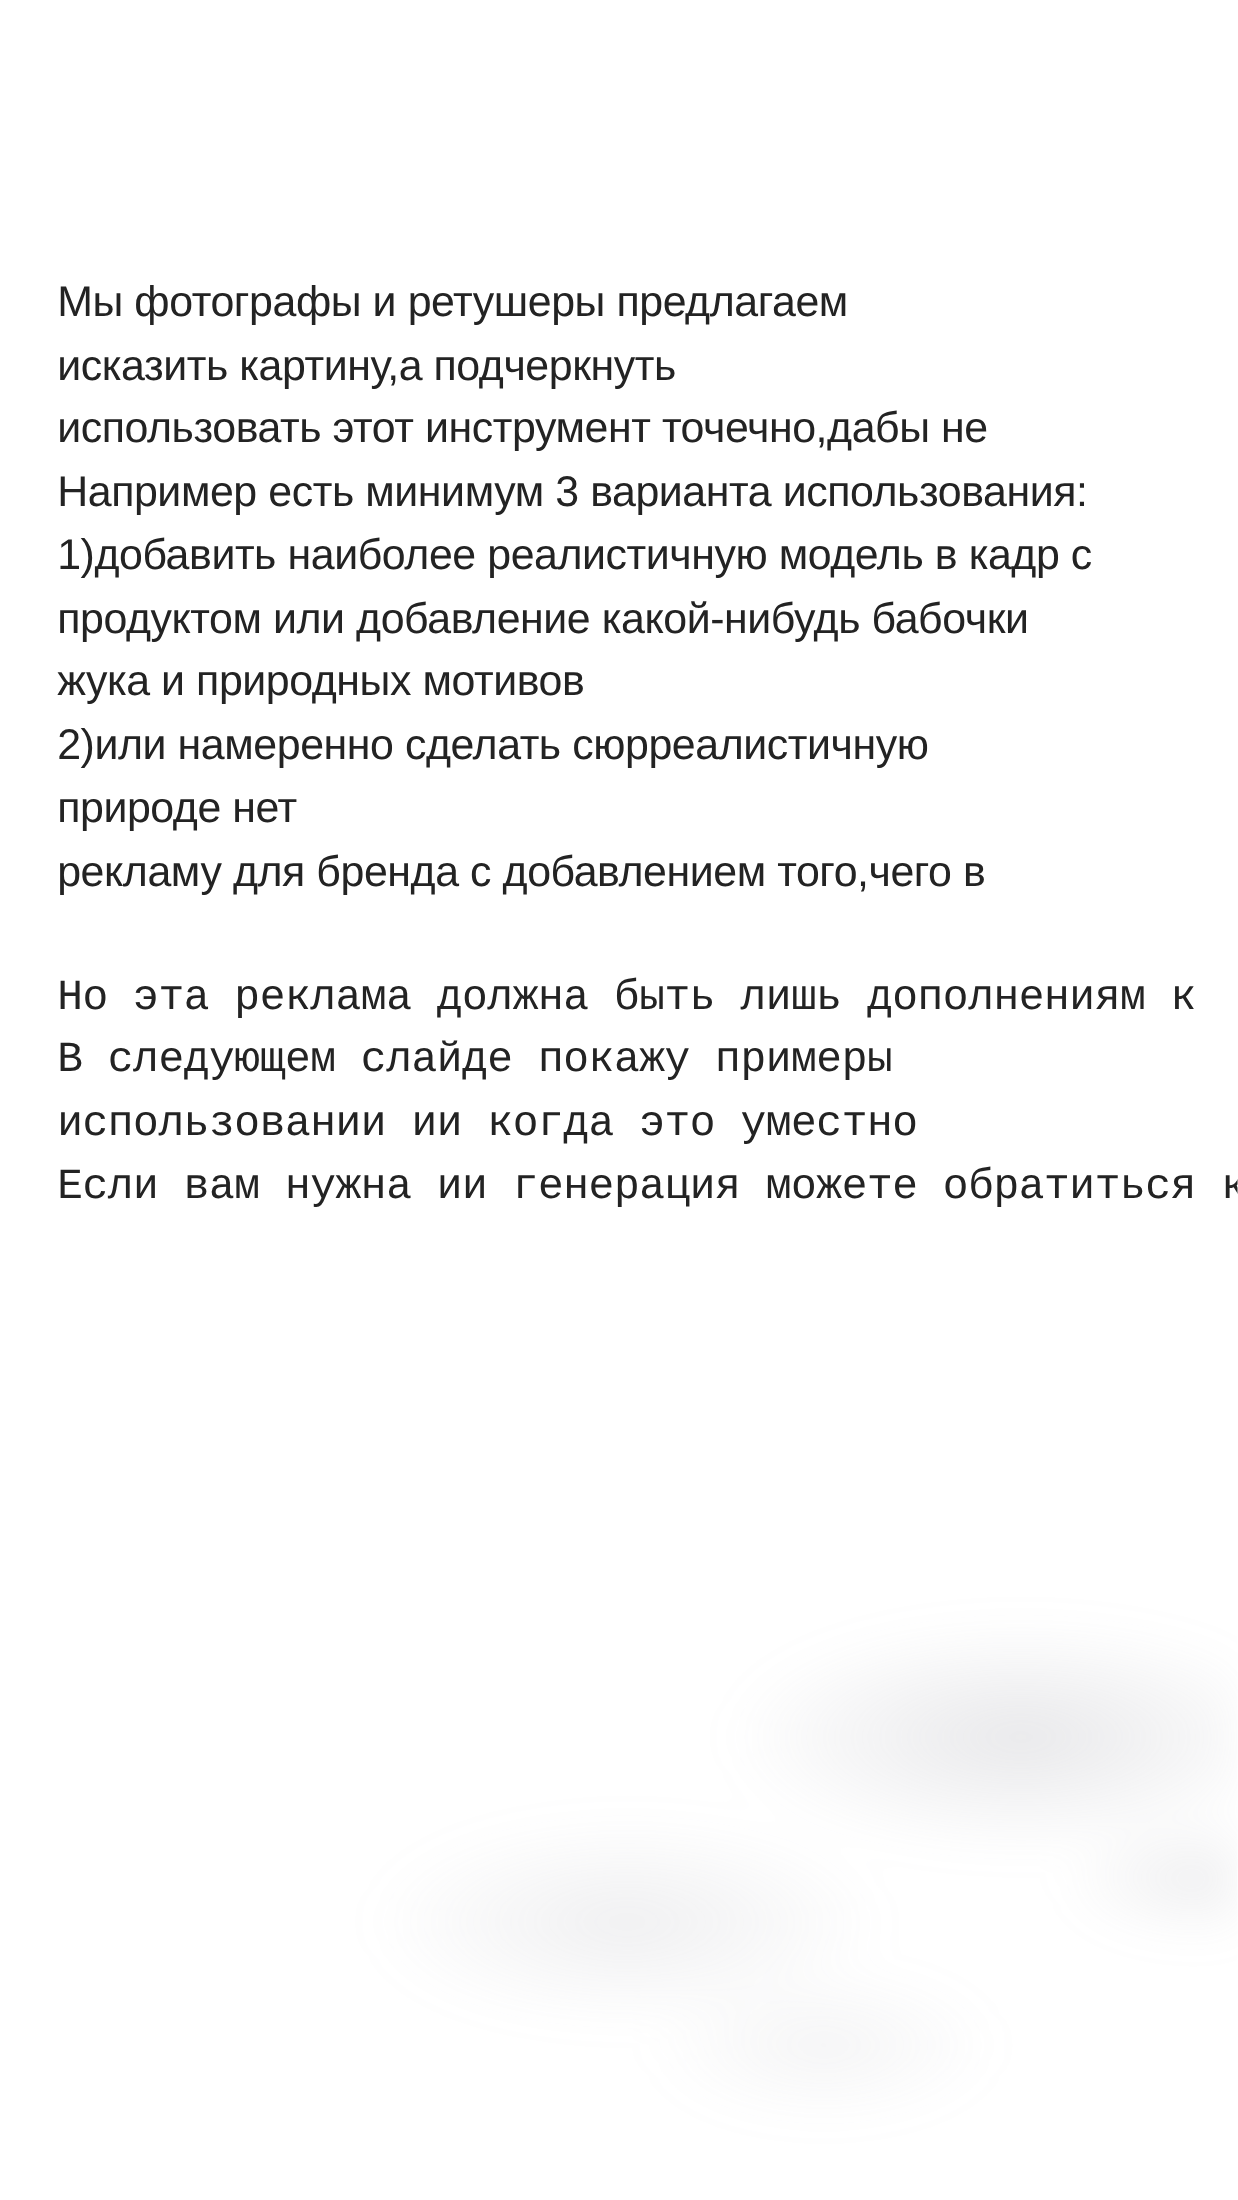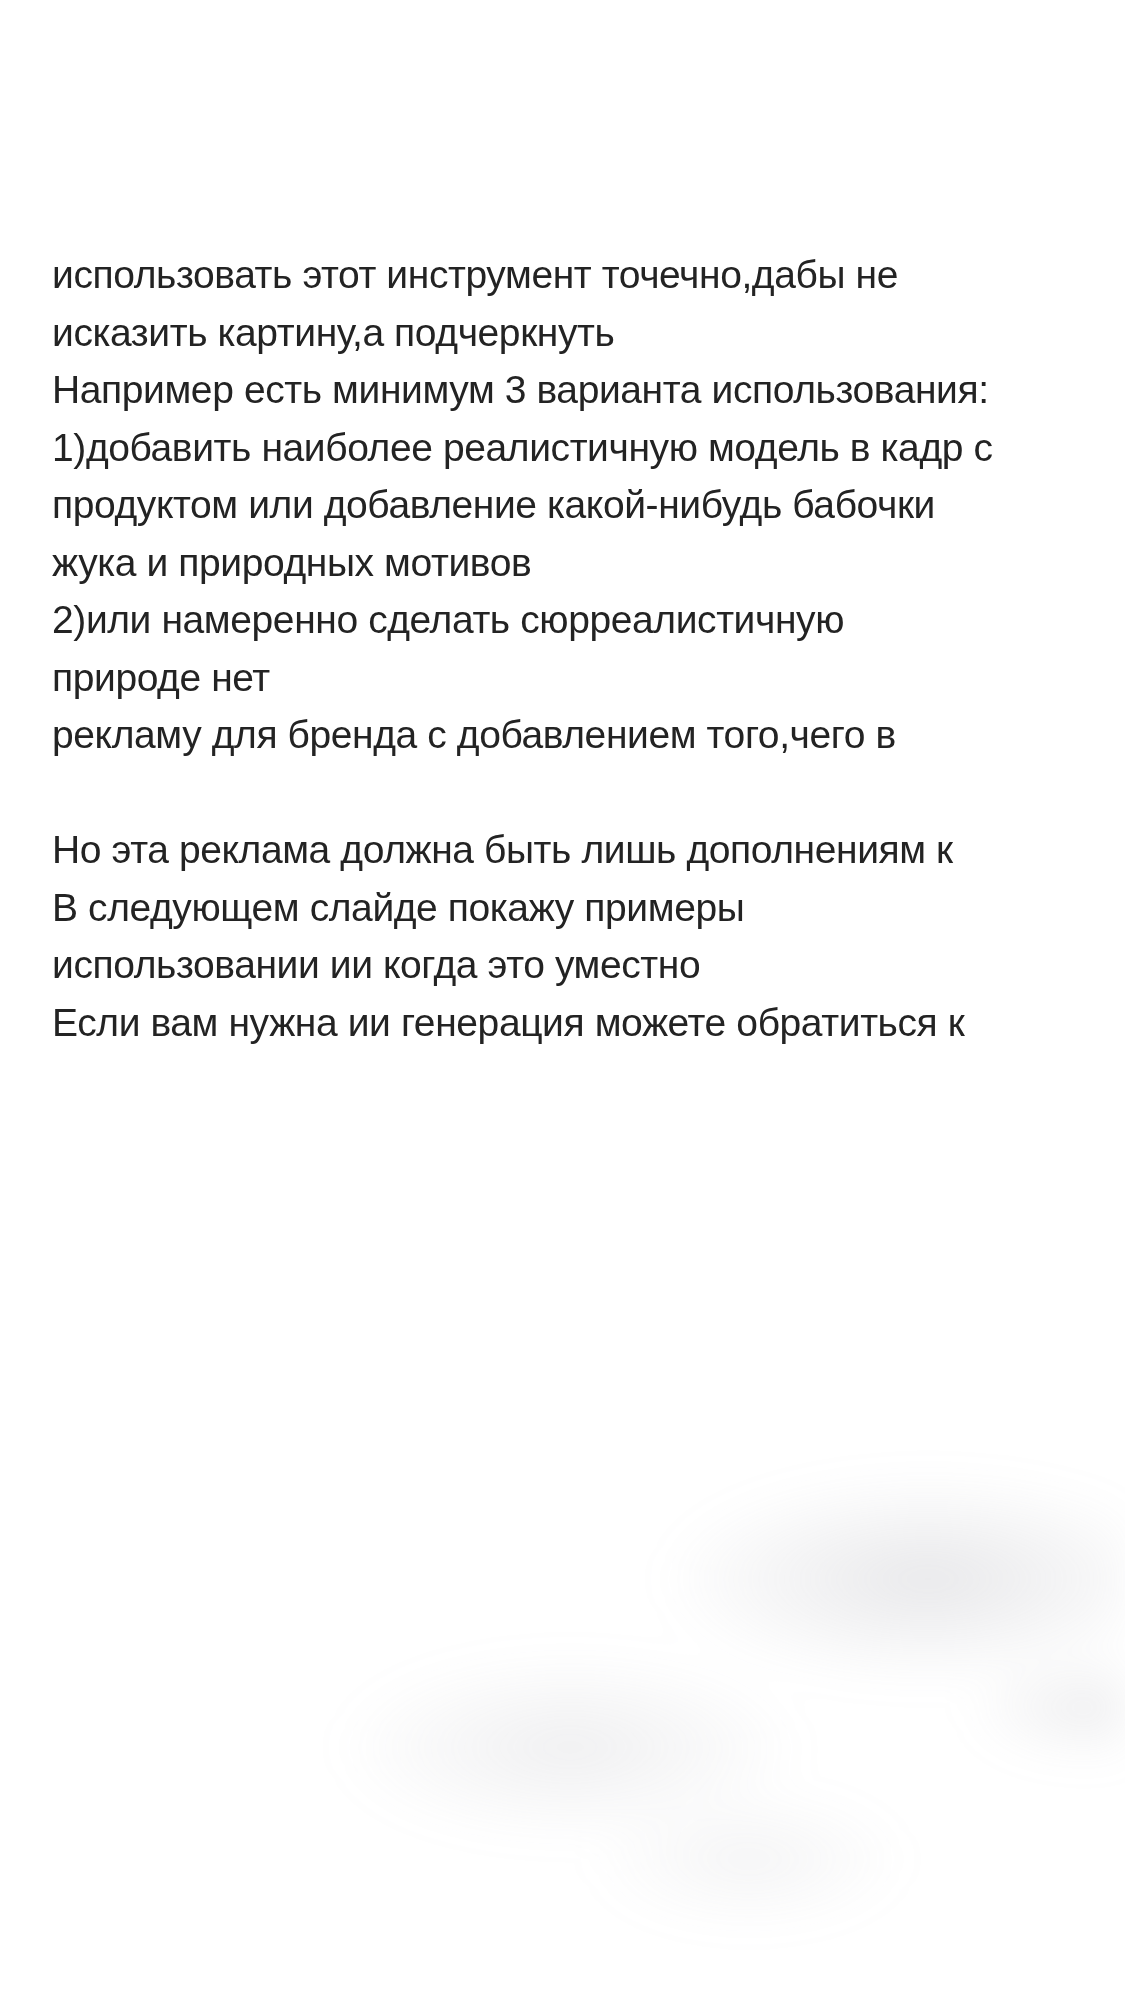--- a/index.html
+++ b/index.html
@@ -38,35 +38,37 @@
     font-size: 39px;
     line-height: 57.5px;
     font-weight: 400;
     letter-spacing: -0.4px;
   }
   .paragraph {
     margin: 0 0 57.5px 0;
   }
   .paragraph:last-child {
     margin-bottom: 13px;
+    font-family: Liberation Mono, monospace;
   }
   .text-line {
     white-space: nowrap;
   }
 </style>
 </head>
 <body>
 
 <div class="bg-smudge"></div>
 
 <div class="slide-text">
 
   <div class="paragraph">
+    <div class="text-line">Мы фотографы и ретушеры предлагаем</div>
+    <div class="text-line">исказить картину,а подчеркнуть</div>
     <div class="text-line">использовать этот инструмент точечно,дабы не</div>
-    <div class="text-line">исказить картину,а подчеркнуть</div>
     <div class="text-line">Например есть минимум 3 варианта использования:</div>
     <div class="text-line">1)добавить наиболее реалистичную модель в кадр с</div>
     <div class="text-line">продуктом или добавление какой-нибудь бабочки</div>
     <div class="text-line">жука и природных мотивов</div>
     <div class="text-line">2)или намеренно сделать сюрреалистичную</div>
     <div class="text-line">природе нет</div>
     <div class="text-line">рекламу для бренда с добавлением того,чего в</div>
   </div>
 
   <div class="paragraph">

